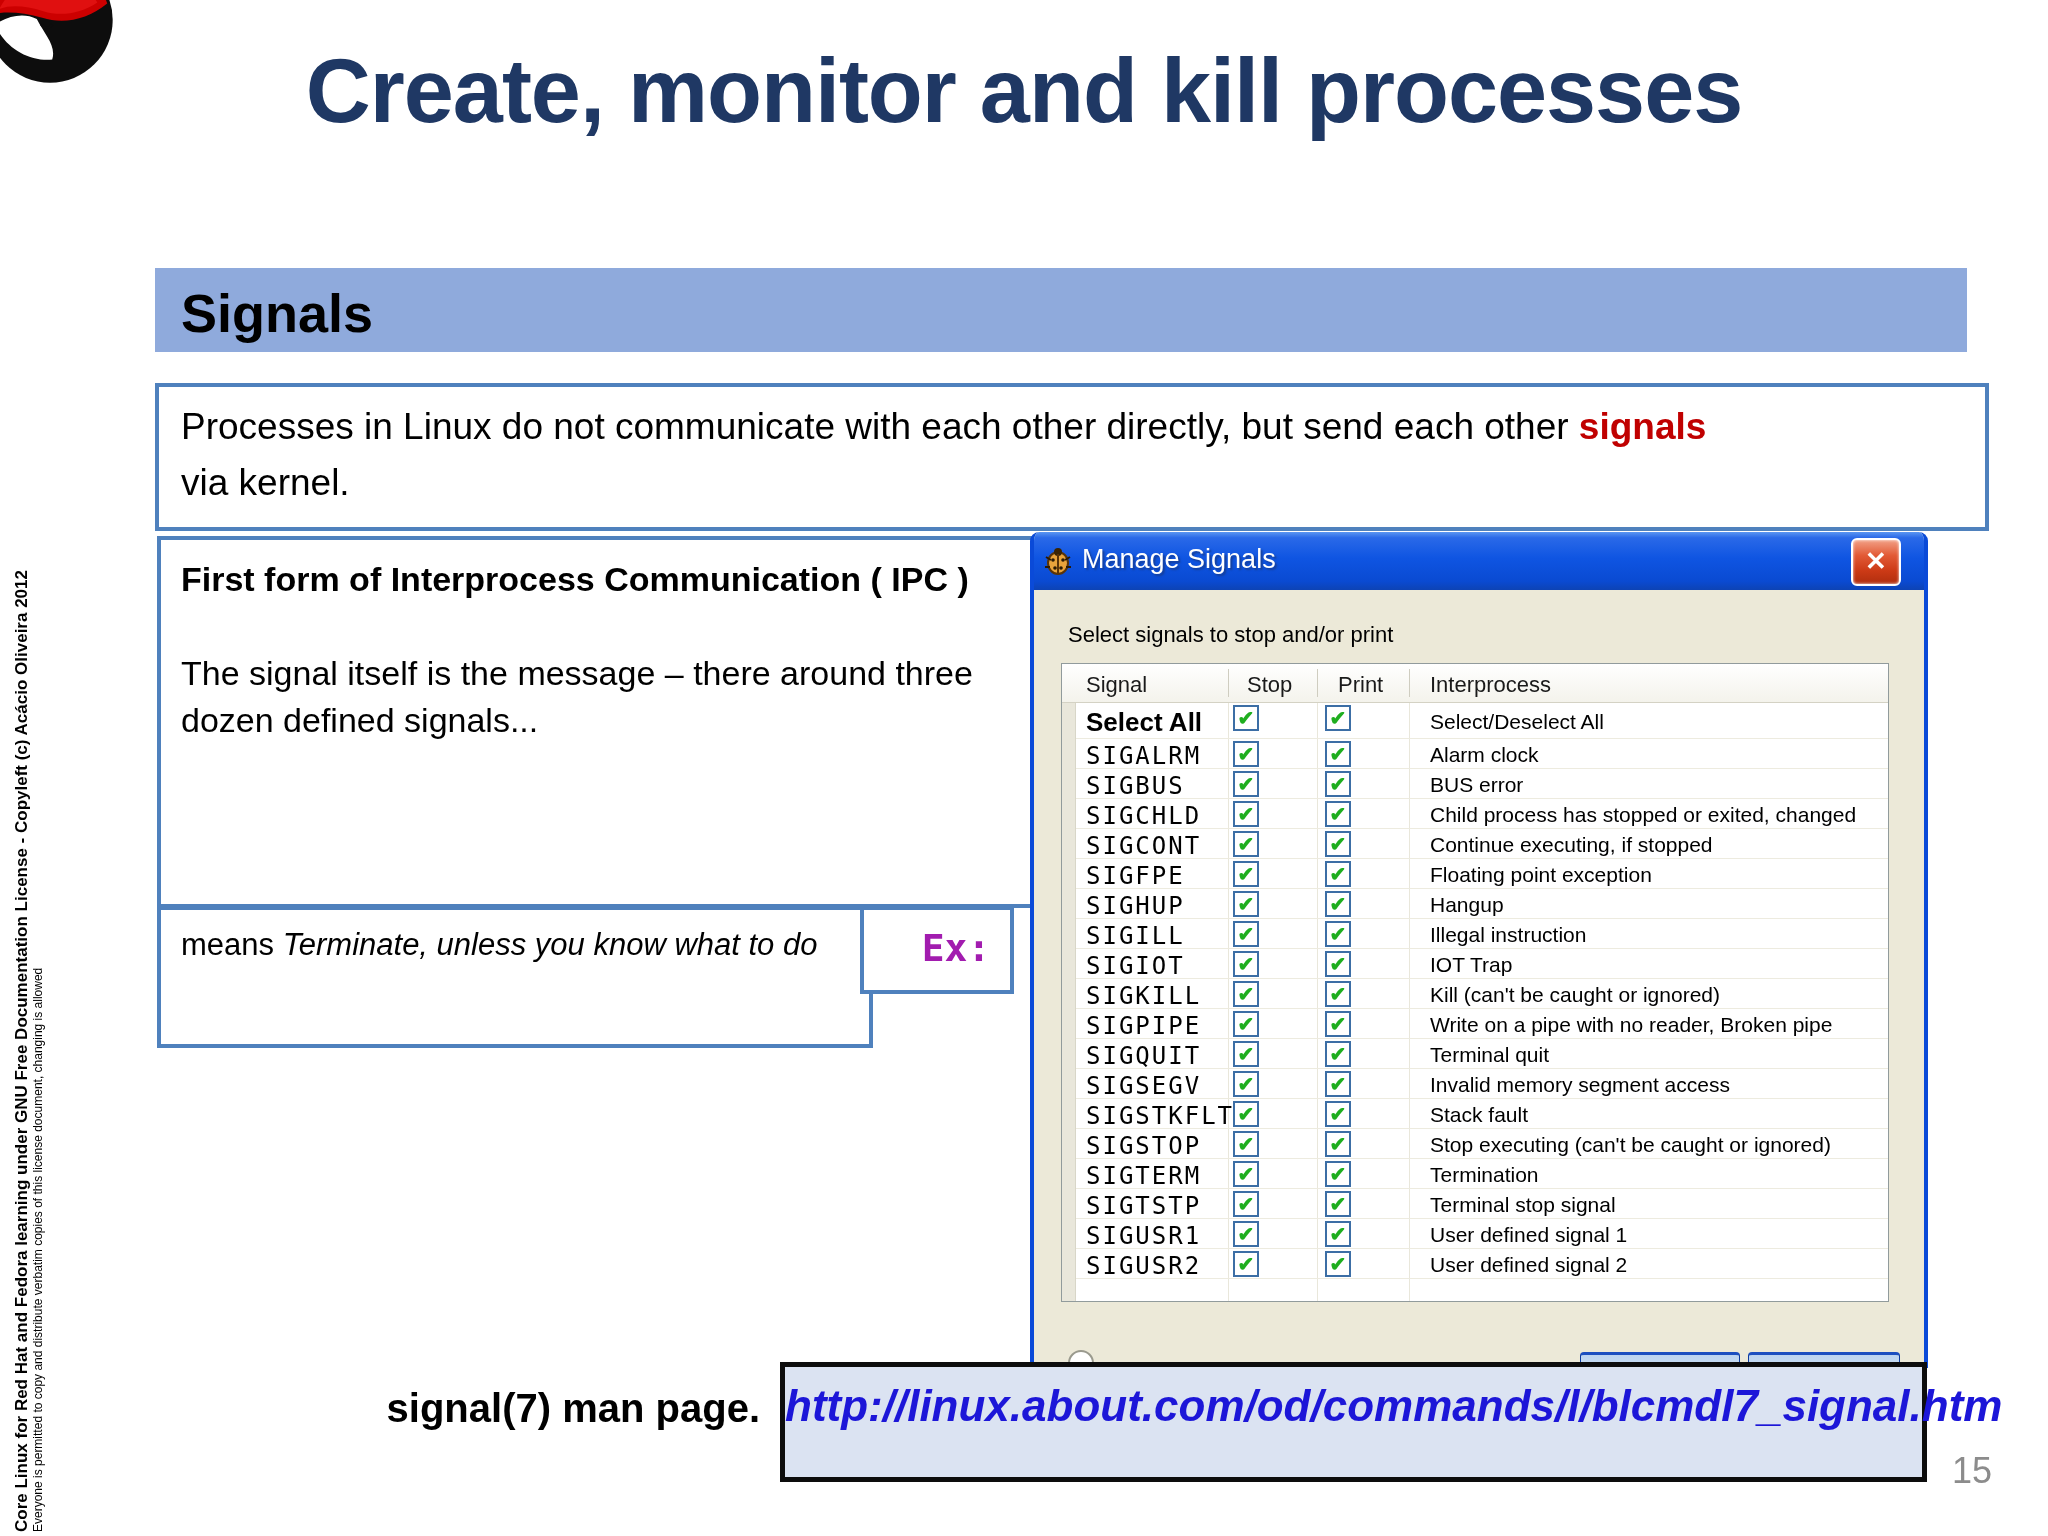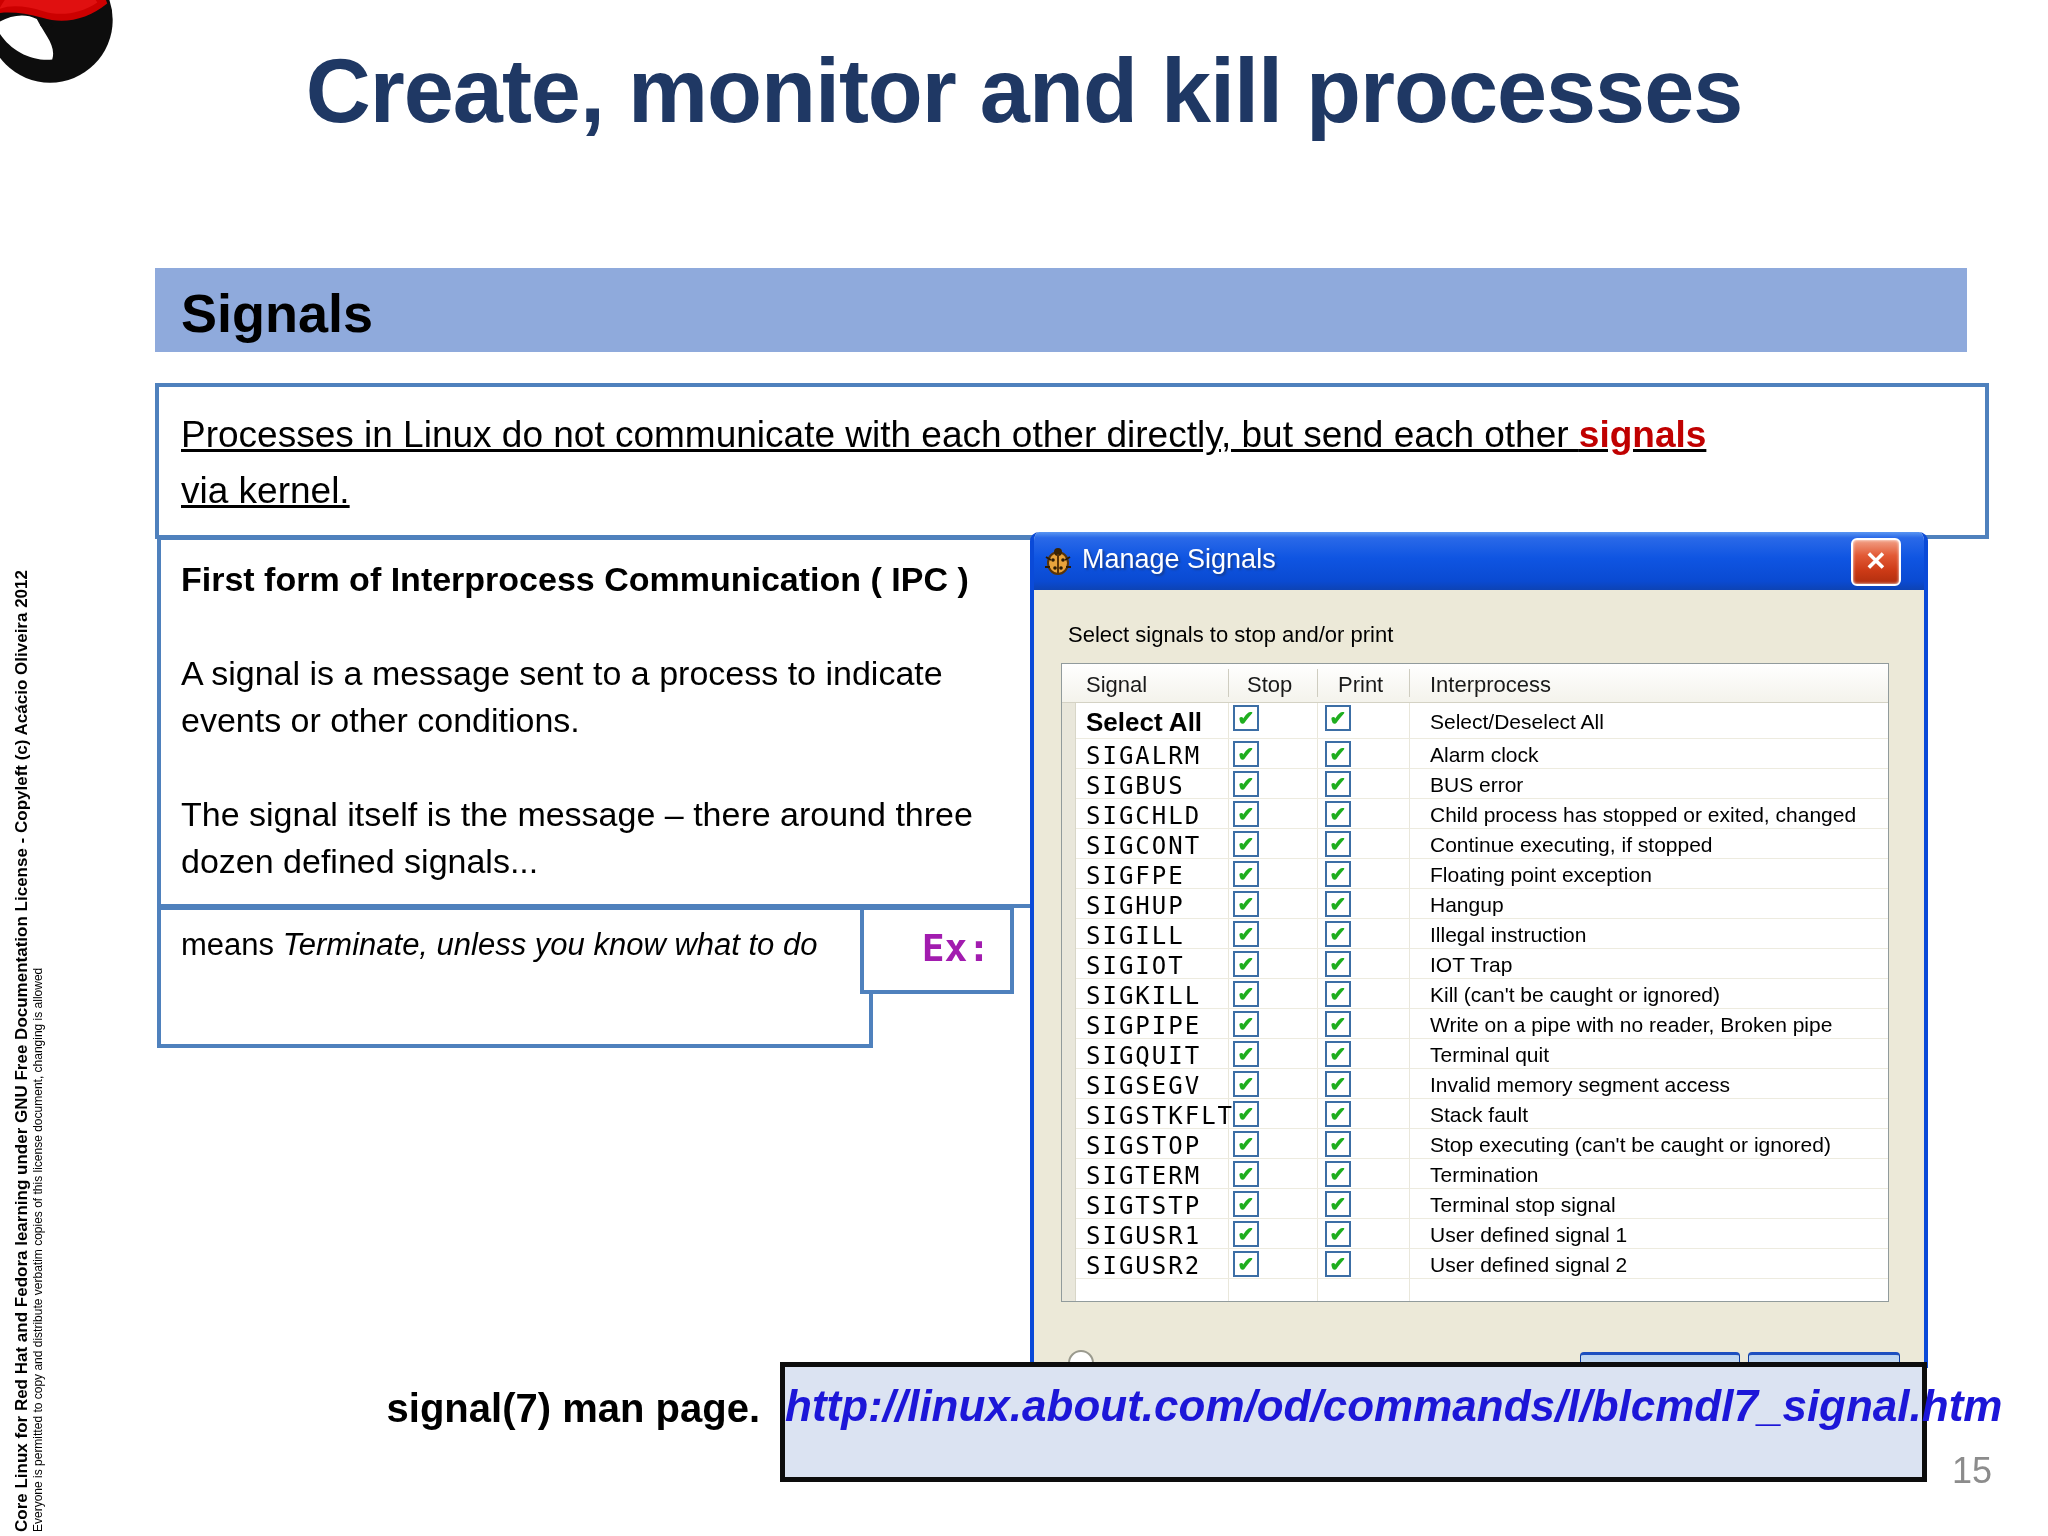--- a/index.html
+++ b/index.html
@@ -15,21 +15,21 @@
   #footer-rotated{left:12px;top:1532px;width:1060px;transform:rotate(-90deg);
                   transform-origin:0 0;line-height:1.15;}
   #footer-rotated .f-bold{font-size:17px;font-weight:bold;color:#000;white-space:nowrap;}
   #footer-rotated .f-small{font-size:12px;color:#000;white-space:nowrap;}
 
   
   #signals-bar{left:155px;top:268px;width:1812px;height:84px;background:#8faadc;}
   #signals-bar span{display:block;padding:14px 0 0 26px;font-size:54px;font-weight:bold;color:#000;}
   .bluebox{border:4px solid #4f81bd;background:#fff;}
   #intro-box{left:155px;top:383px;width:1804px;height:128px;font-size:37px;color:#000;
-             padding:20px 0 0 22px;line-height:56px;text-decoration:underline;}
+             padding:12px 0 0 22px;line-height:56px;}
   #intro-box .hl{color:#c00000;font-weight:bold;}
   #ipc-box{left:157px;top:536px;width:844px;height:348px;font-size:34px;color:#000;
            padding:16px 14px 0 20px;line-height:47px;}
   #ipc-box .head{font-weight:bold;font-size:34px;margin-bottom:47px;}
   #ipc-box .para{margin-bottom:47px;}
   #sigterm-box{left:157px;top:906px;width:688px;height:122px;font-size:34px;color:#000;
                padding:12px 0 0 20px;line-height:46px;}
   #sigterm-box .it{font-style:italic;}
   #sigterm-box .l2{font-size:31px;}
   #ex-box{left:860px;top:906px;width:146px;height:80px;text-align:center;}
@@ -102,21 +102,20 @@
   <span>Signals</span>
 </div>
 
 <div id="intro-box" class="abs bluebox">
   <span>Processes in Linux do not communicate with each other directly, but send each other </span><span class="hl">signals</span>
   <div>via kernel.</div>
 </div>
 
 <div id="ipc-box" class="abs bluebox">
   <div class="head">First form of Interprocess Communication ( IPC )</div>
-  <div class="para">A signal is a message sent to a process to indicate events or other conditions.</div>
   <div class="para">The signal itself is the message – there around three dozen defined signals...</div>
 </div>
 
 <div id="sigterm-box" class="abs bluebox">
   <div class="l2"><span>means </span><span class="it">Terminate, unless you know what to do</span></div>
 </div>
 
 <div id="ex-box" class="abs bluebox">
   <span>Ex:</span>
 </div>

